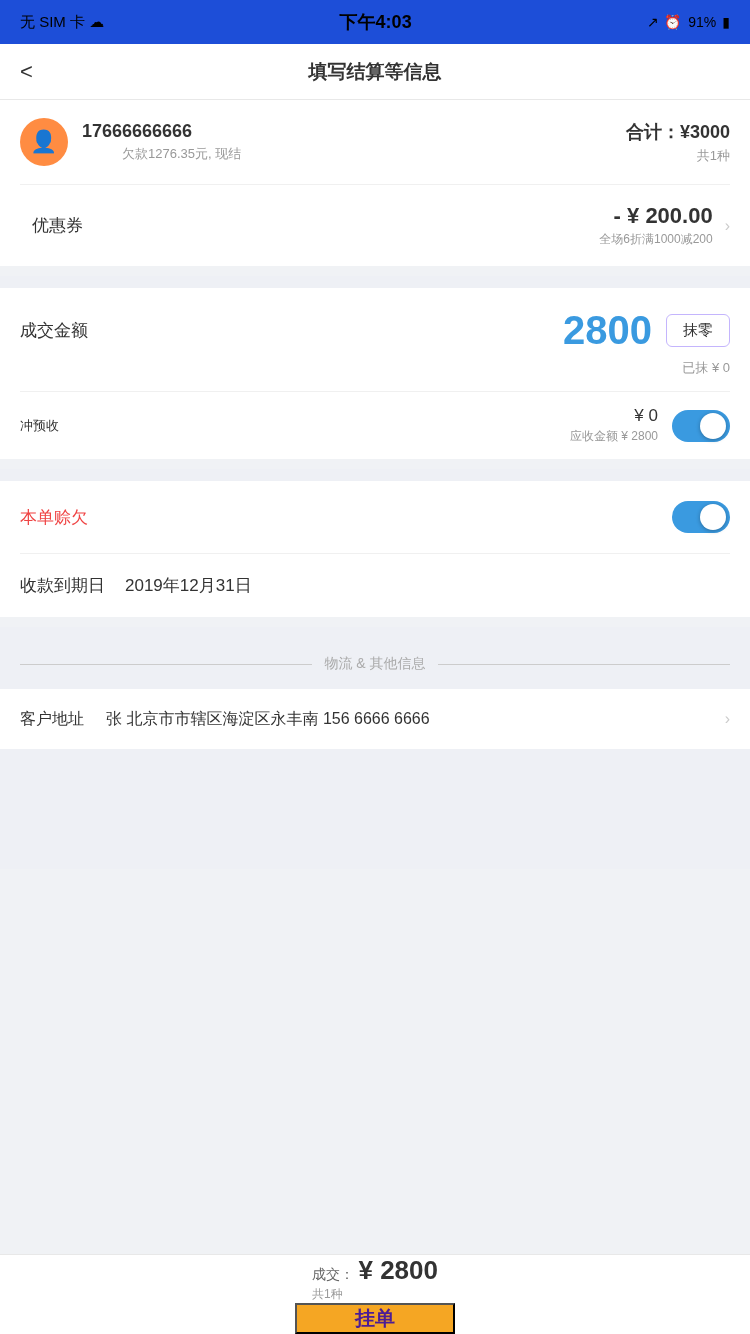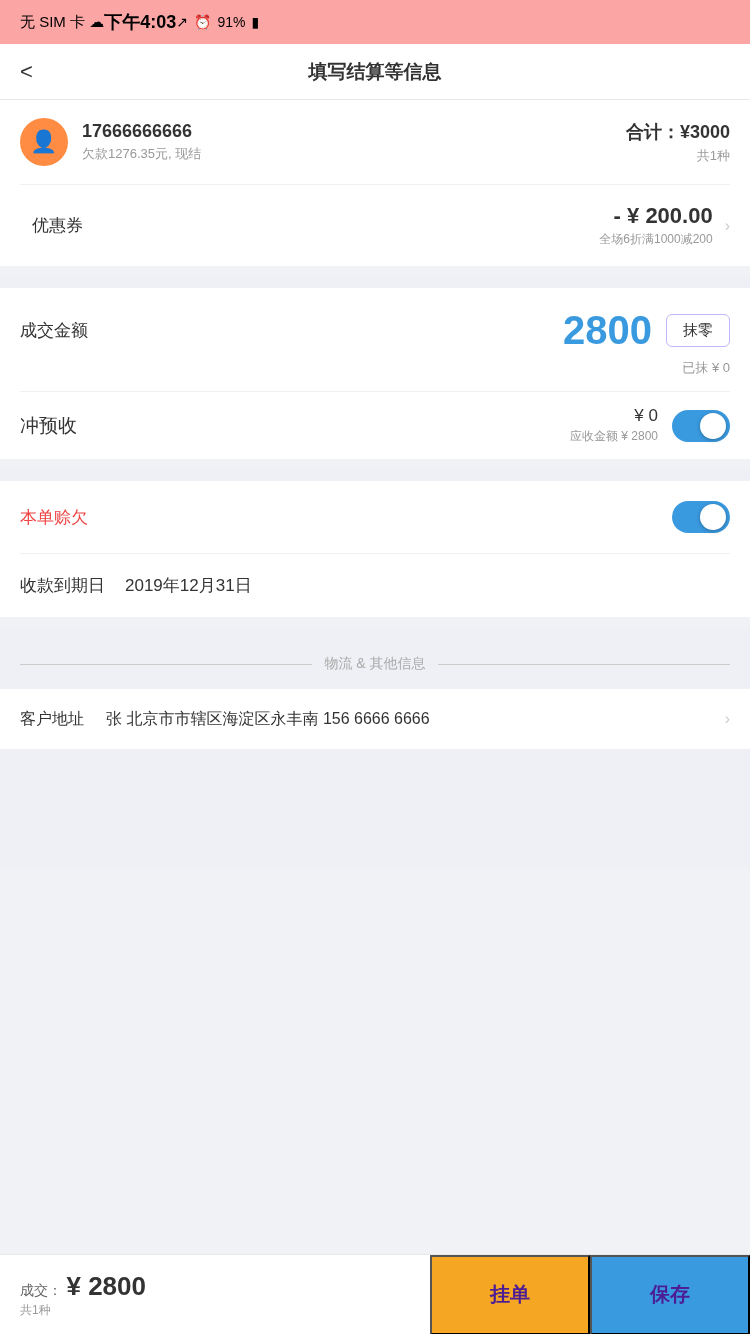--- a/index.html
+++ b/index.html
@@ -8,25 +8,25 @@
       font-family: -apple-system, "PingFang SC", "Helvetica Neue", Arial, sans-serif;
       background: #f0f2f5;
       width: 750px;
       min-height: 1334px;
       position: relative;
       overflow-x: hidden;
     }
 
     
     .status-bar {
-      background: #fca5a5;
+      background: #1d4ed8;
       height: 44px;
       display: flex;
       align-items: center;
-      justify-content: flex-start;
+      justify-content: space-between;
       padding: 0 20px;
       font-size: 15px;
       font-weight: 500;
     }
     .status-left { display: flex; align-items: center; gap: 8px; }
     .status-center { font-size: 18px; font-weight: 600; }
     .status-right { display: flex; align-items: center; gap: 6px; font-size: 14px; }
 
     
     .nav-bar {
@@ -87,20 +87,21 @@
     }
     .user-info .phone {
       font-size: 18px;
       font-weight: 600;
       color: #333;
     }
     .user-info .sub {
       font-size: 13px;
       color: #999;
       margin-top: 3px;
+      margin-left: 40px;
     }
     .user-right { text-align: right; }
     .user-right .total-amount { font-size: 18px; font-weight: 600; color: #333; }
     .user-right .total-count { font-size: 13px; color: #999; margin-top: 3px; }
 
     
     .divider {
       height: 1px;
       background: #f0f0f0;
       margin: 0 20px;
@@ -183,21 +184,21 @@
     }
 
     
     .prepaid-row {
       display: flex;
       align-items: center;
       justify-content: space-between;
       padding: 14px 20px;
     }
     .prepaid-label {
-      font-size: 19px;
+      font-size: 13px;
       color: #333;
     }
     .prepaid-right {
       display: flex;
       align-items: center;
       gap: 14px;
     }
     .prepaid-amount-block {
       text-align: right;
     }
@@ -304,20 +305,21 @@
     .bottom-summary {
       position: fixed;
       bottom: 0;
       left: 0;
       width: 750px;
       height: 80px;
       background: #fff;
       border-top: 1px solid #e8e8e8;
       display: flex;
       align-items: center;
+      flex-direction: column;
     }
     .bottom-left {
       flex: 1;
       padding: 0 20px;
     }
     .bottom-deal-label {
       font-size: 14px;
       color: #666;
     }
     .bottom-deal-amount {

